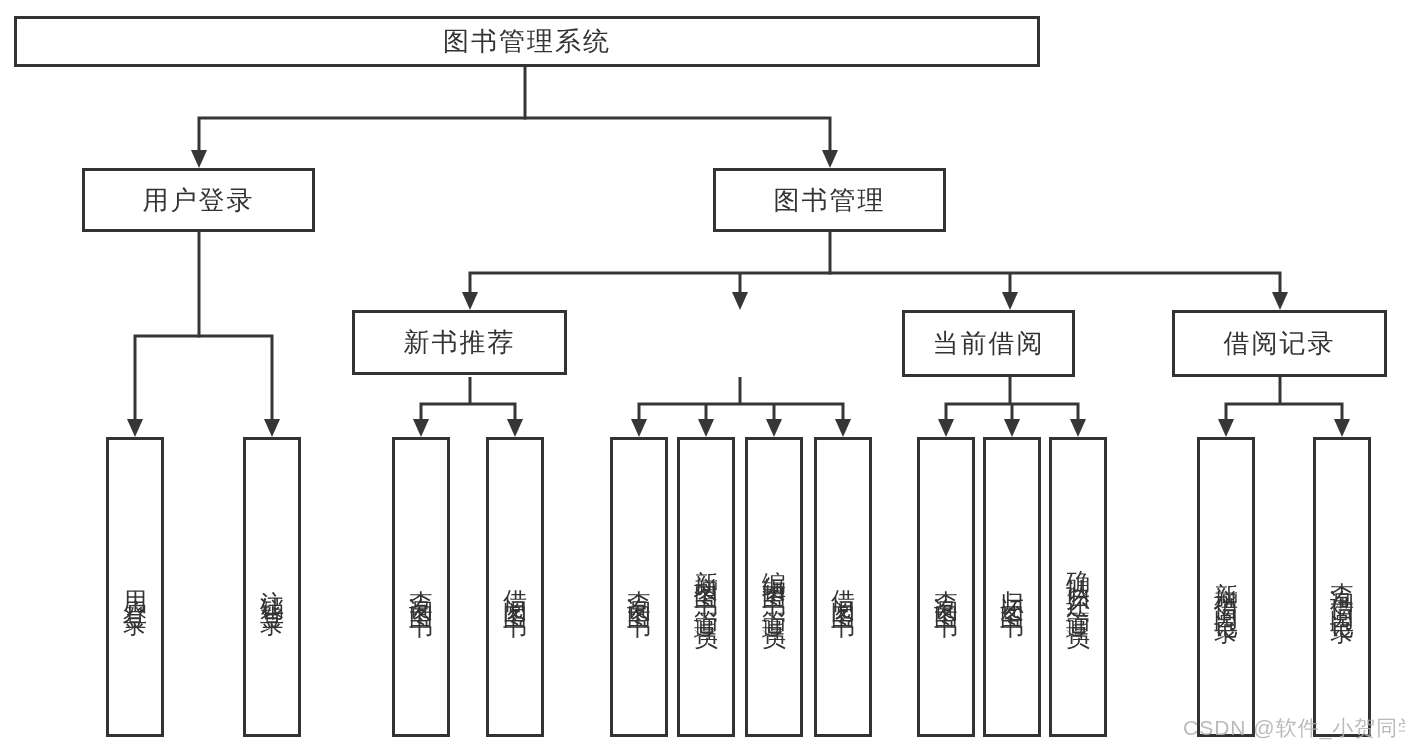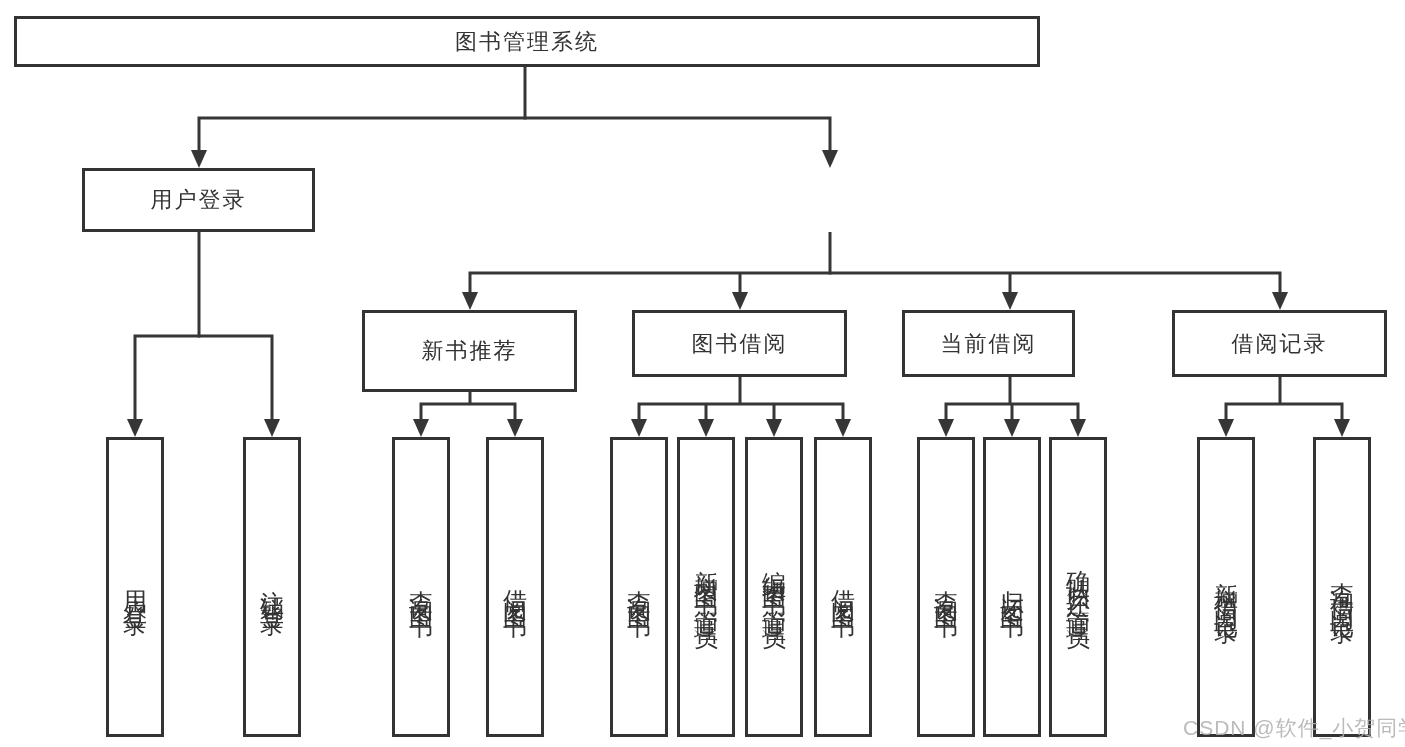--- a/index.html
+++ b/index.html
@@ -12,21 +12,21 @@
   }
   .wires{position:absolute;left:0;top:0;}
   .node{
     position:absolute;
     box-sizing:border-box;
     border:3px solid #333333;
     background:#ffffff;
     display:flex;
     align-items:center;
     justify-content:center;
-    font-size:22px;
+    font-size:26px;
     color:#333333;
     letter-spacing:2px;
     white-space:nowrap;
   }
   .leaf{
     writing-mode:vertical-rl;
     font-size:24px;
     letter-spacing:8px;
     line-height:1;
     white-space:normal;
@@ -88,23 +88,23 @@
       <polygon points="1004,419 1020,419 1012,437"></polygon>
       <polygon points="1070,419 1086,419 1078,437"></polygon>
       <polygon points="1218,419 1234,419 1226,437"></polygon>
       <polygon points="1334,419 1350,419 1342,437"></polygon>
     </g>
   </svg>
 
   <div class="node" style="left:14px;top:16px;width:1026px;height:51px">图书管理系统</div>
 
   <div class="node" style="left:82px;top:168px;width:233px;height:64px">用户登录</div>
+  <div class="node" style="left:713px;top:168px;width:233px;height:64px">图书管理</div>
 
-  <div class="node" style="left:362px;top:310px;width:215px;height:82px">新书推荐</div>
-  <div class="node" style="left:632px;top:310px;width:215px;height:67px">图书借阅</div>
+  <div class="node" style="left:352px;top:310px;width:215px;height:65px">新书推荐</div>
   <div class="node" style="left:902px;top:310px;width:173px;height:67px">当前借阅</div>
   <div class="node" style="left:1172px;top:310px;width:215px;height:67px">借阅记录</div>
 
   <div class="node leaf" style="left:106px;top:437px;width:58px;height:300px">用户登录</div>
   <div class="node leaf" style="left:243px;top:437px;width:58px;height:300px">注销登录</div>
 
   <div class="node leaf" style="left:392px;top:437px;width:58px;height:300px">查询图书</div>
   <div class="node leaf" style="left:486px;top:437px;width:58px;height:300px">借阅图书</div>
 
   <div class="node leaf" style="left:610px;top:437px;width:58px;height:300px">查询图书</div>

